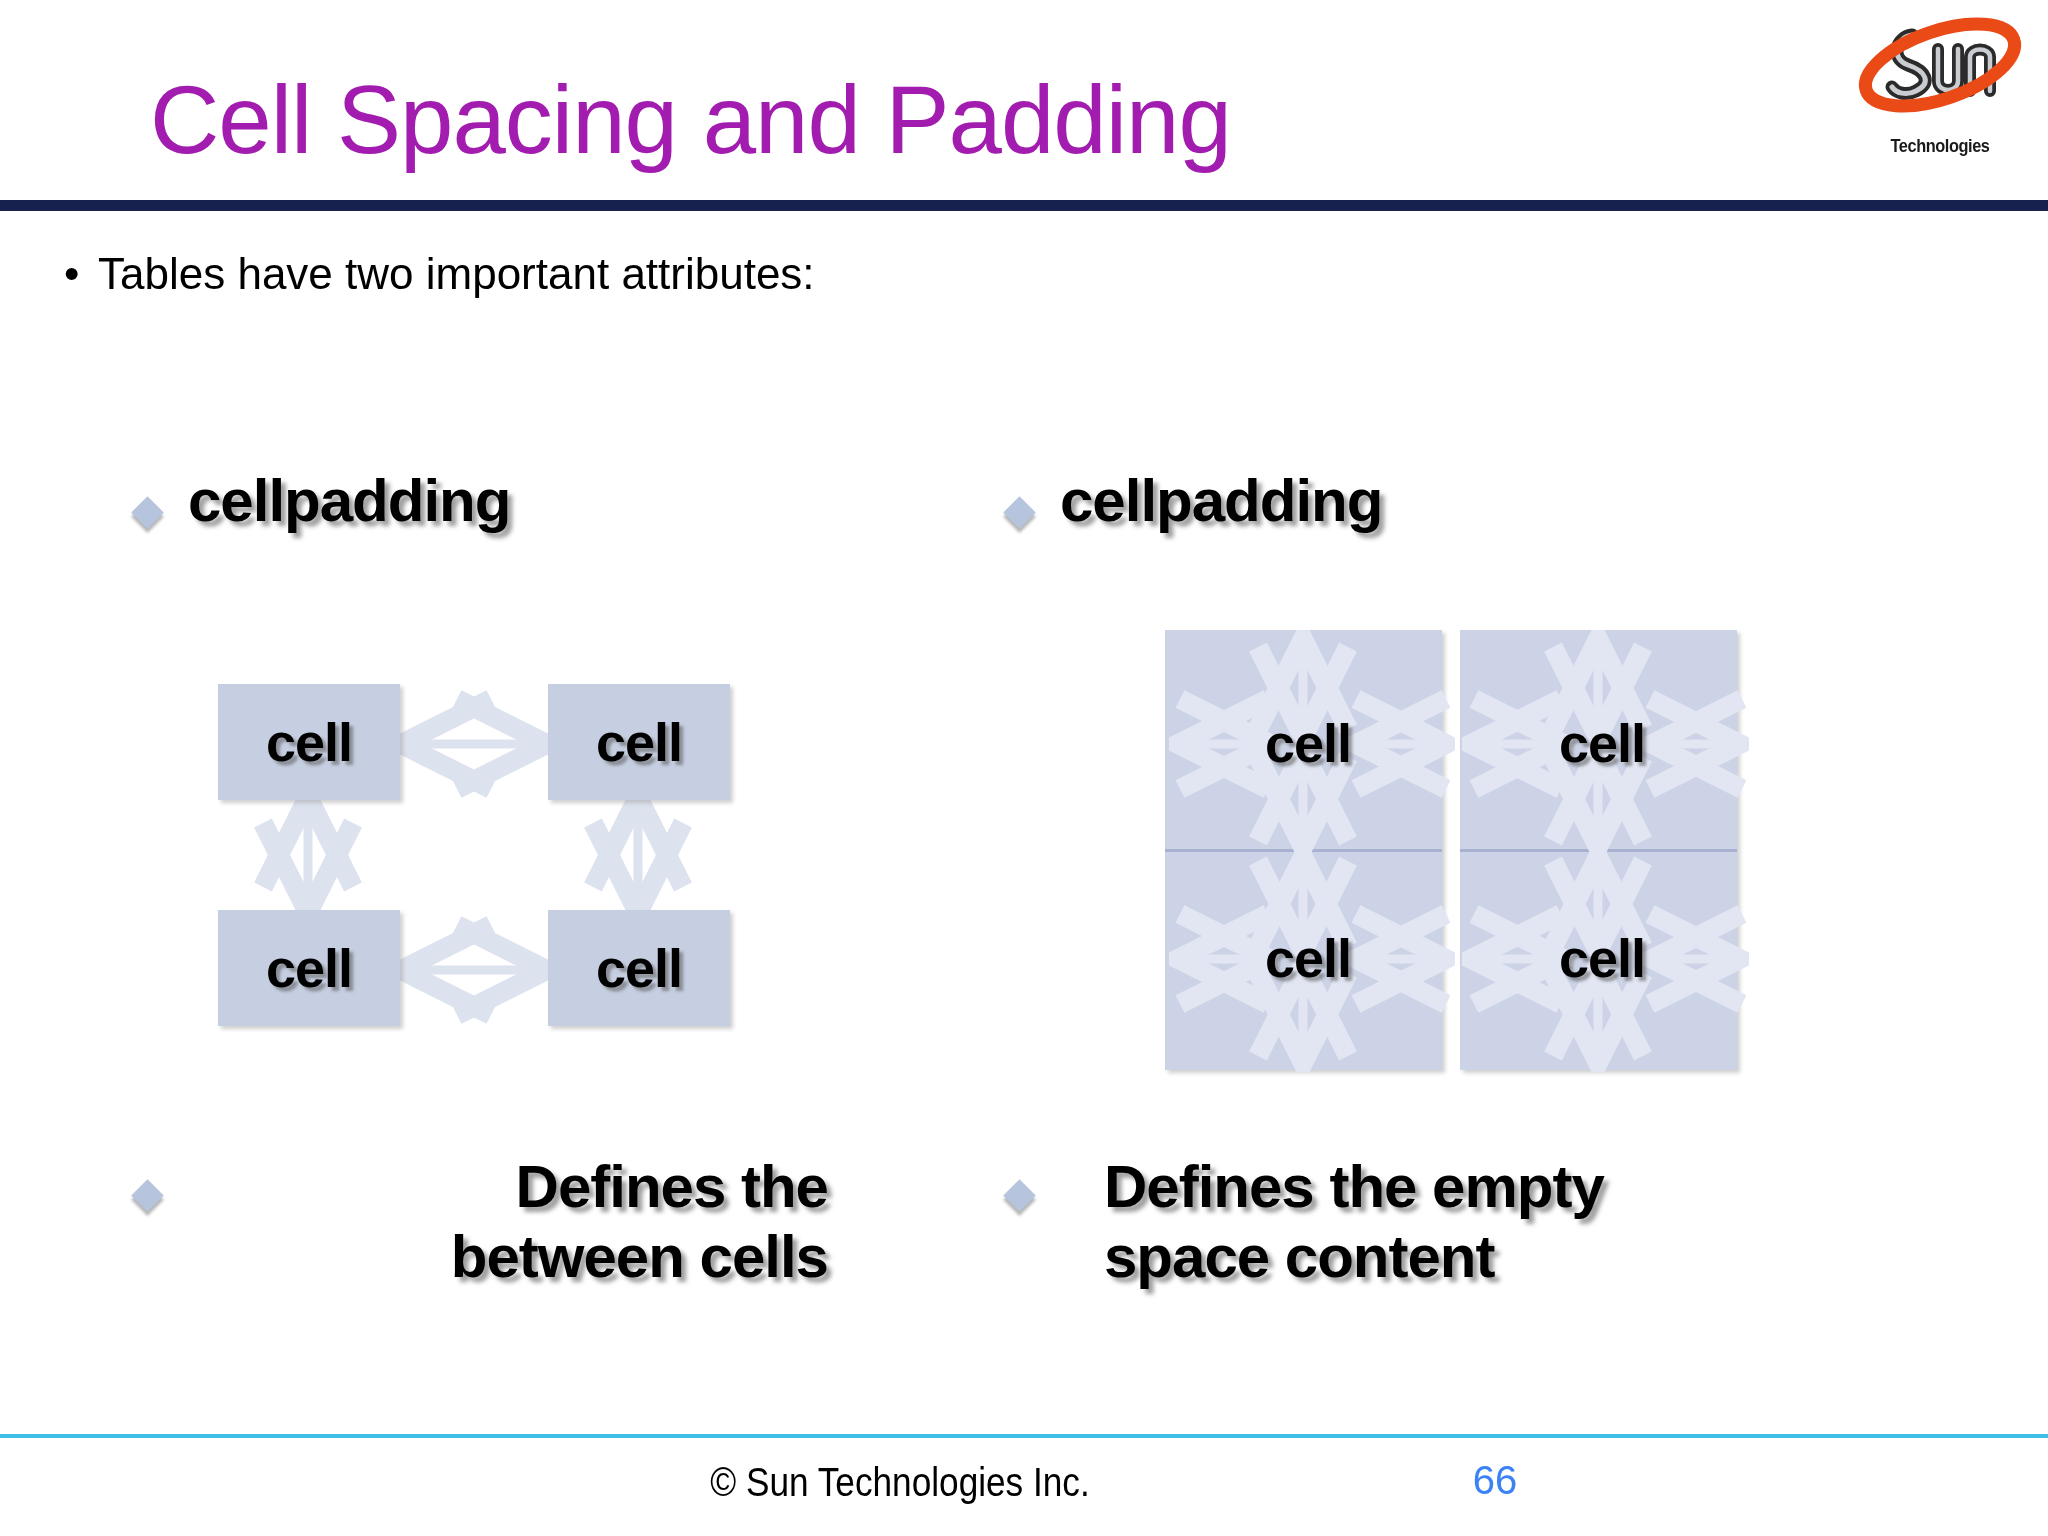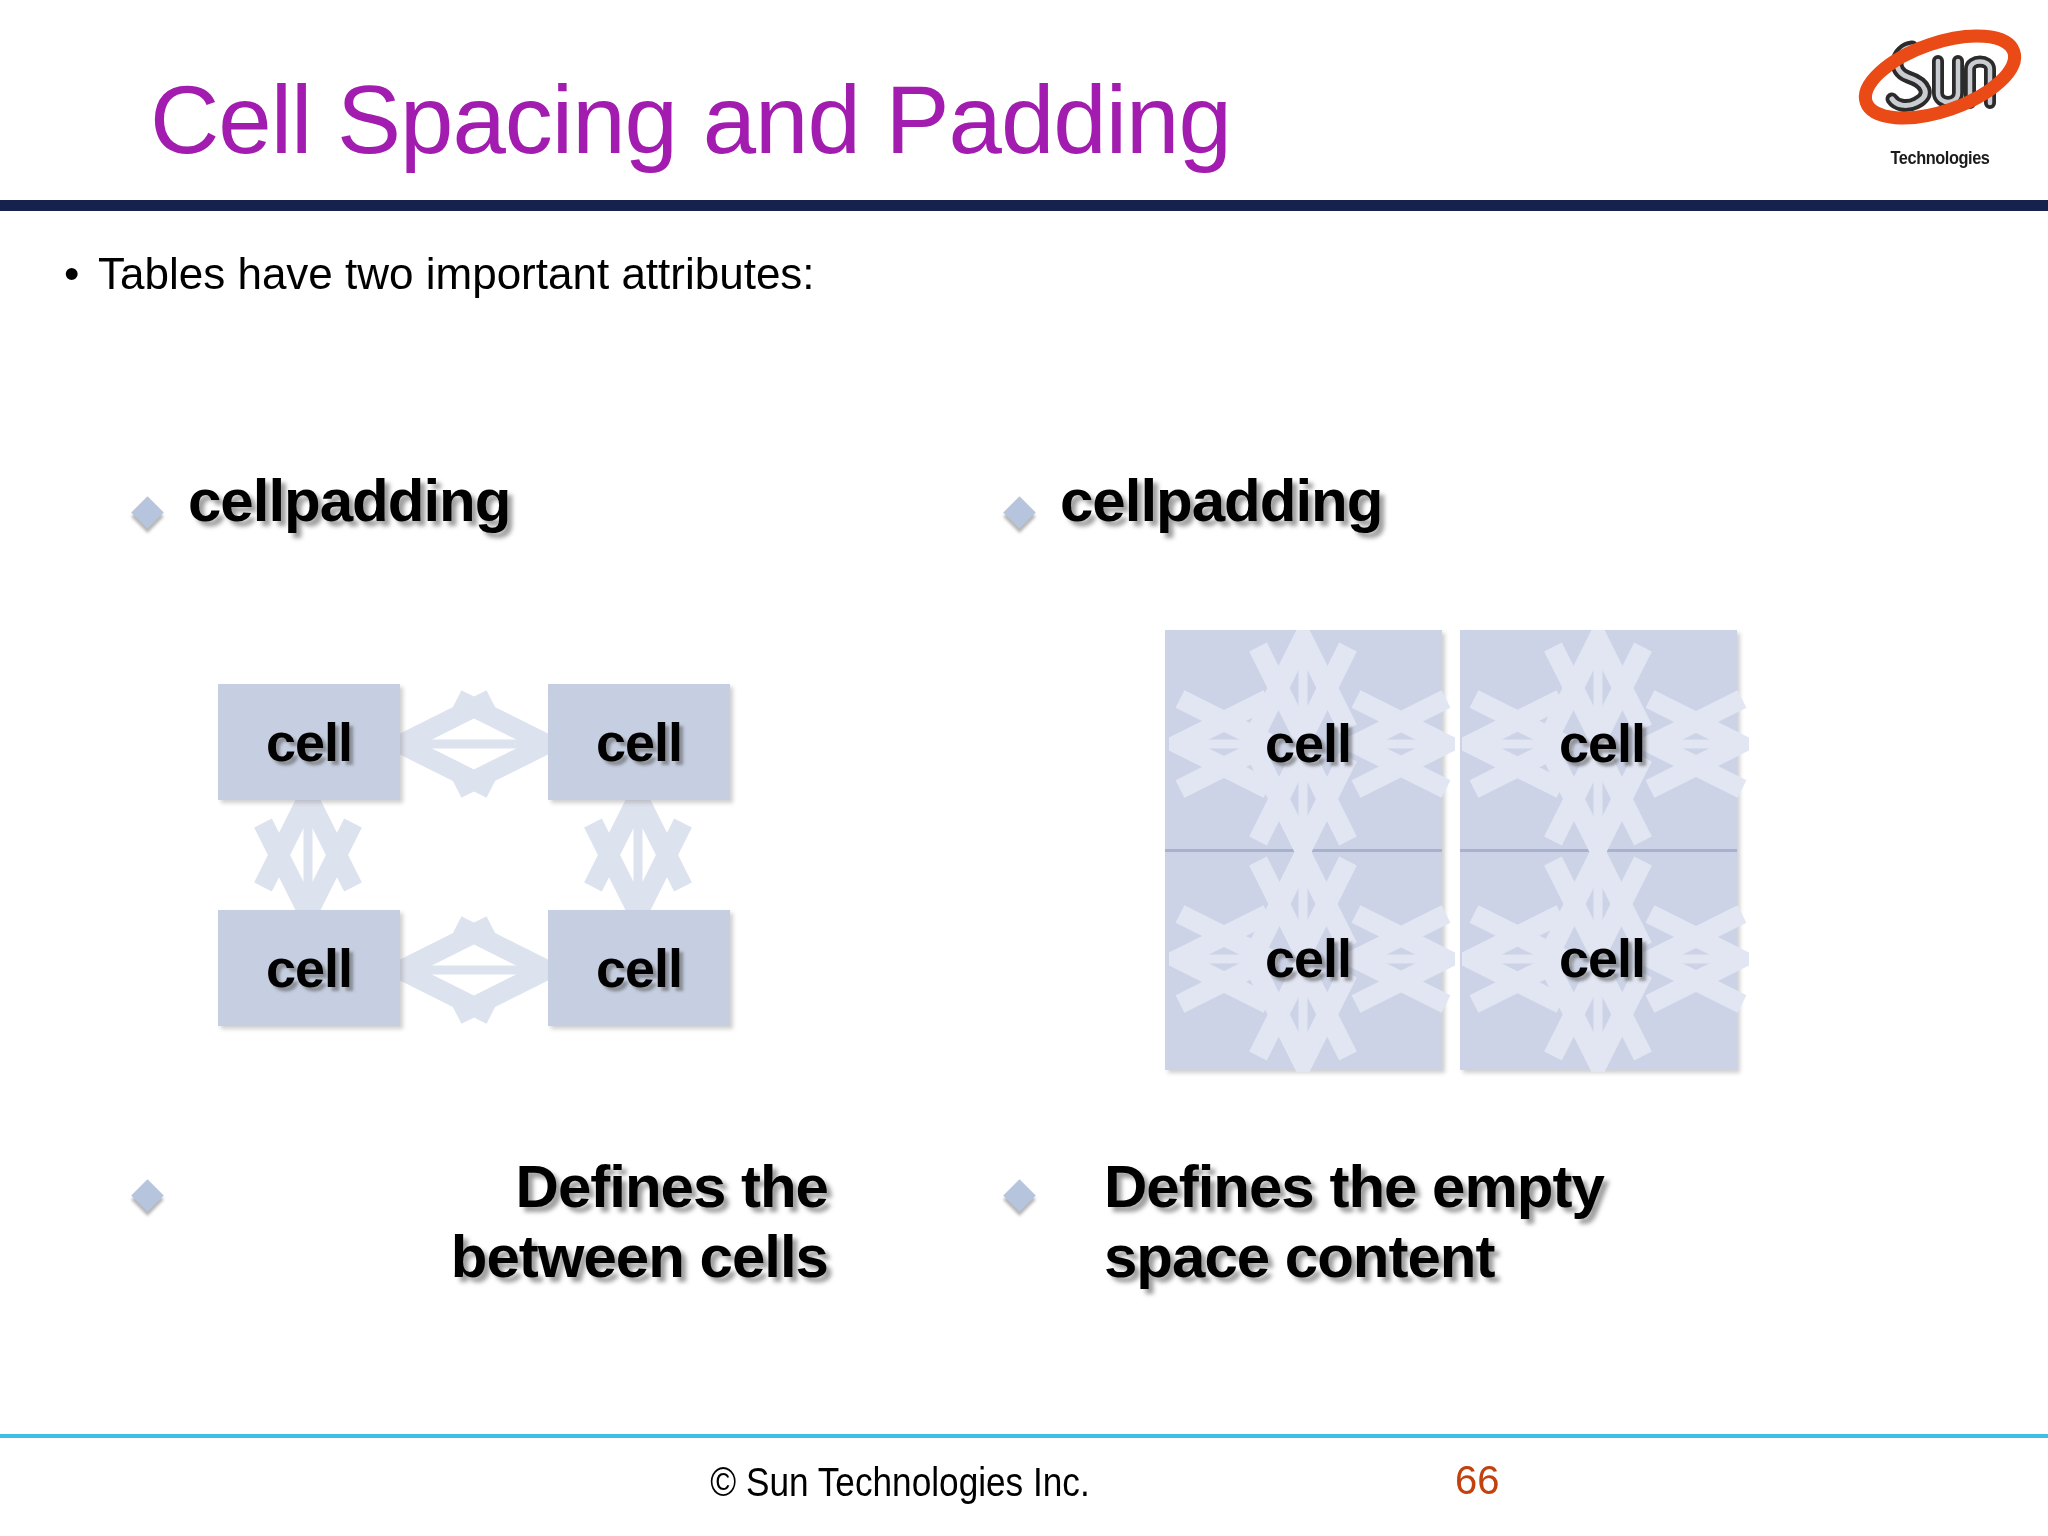--- a/index.html
+++ b/index.html
@@ -34,21 +34,21 @@
     top: 200px;
     width: 2048px;
     height: 11px;
     background: #16214d;
   }
 
   
   #logo {
     position: absolute;
     right: 8px;
-    top: 19px;
+    top: 7px;
     width: 200px;
     height: 160px;
   }
   #logo svg { display: block; }
   #logo-caption {
     position: absolute;
     left: 0;
     top: 128px;
     width: 200px;
     text-align: center;
@@ -181,22 +181,23 @@
     font-size: 40px;
     color: #000;
     transform: scaleX(0.88);
     transform-origin: center;
   }
   #footer-page {
     position: absolute;
     left: 1455px;
     top: 1458px;
     width: 80px;
+    text-align: center;
     font-size: 40px;
-    color: #c2410c;
+    color: #3b82f6;
   }
 
   svg.arrowlayer { position: absolute; left: 0; top: 0; overflow: visible; }
 </style>
 </head>
 <body>
 
 <div id="slide-title">Cell Spacing and Padding</div>
 <div id="title-rule"></div>
 

